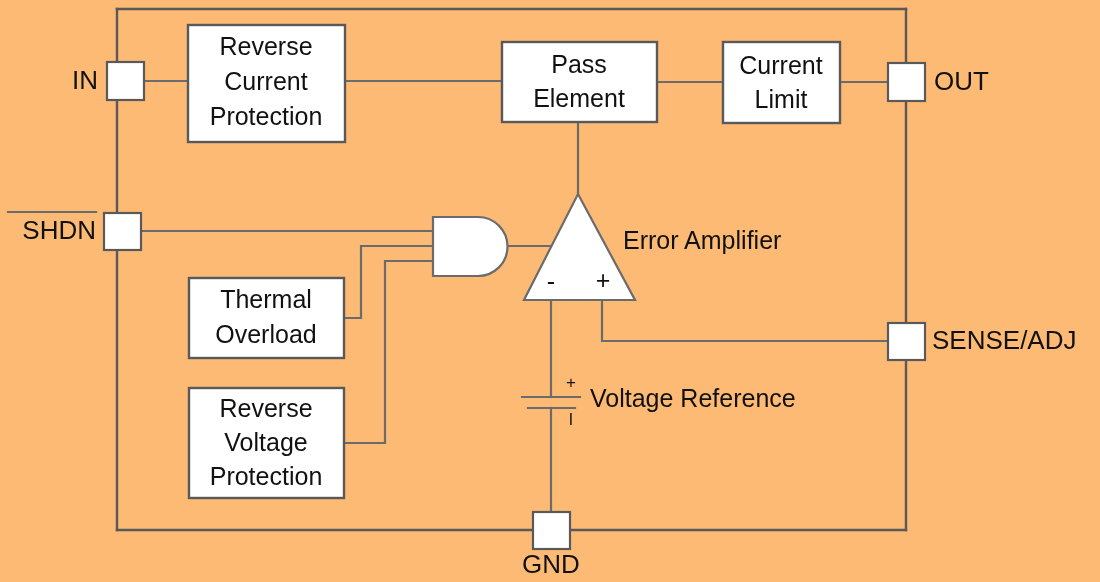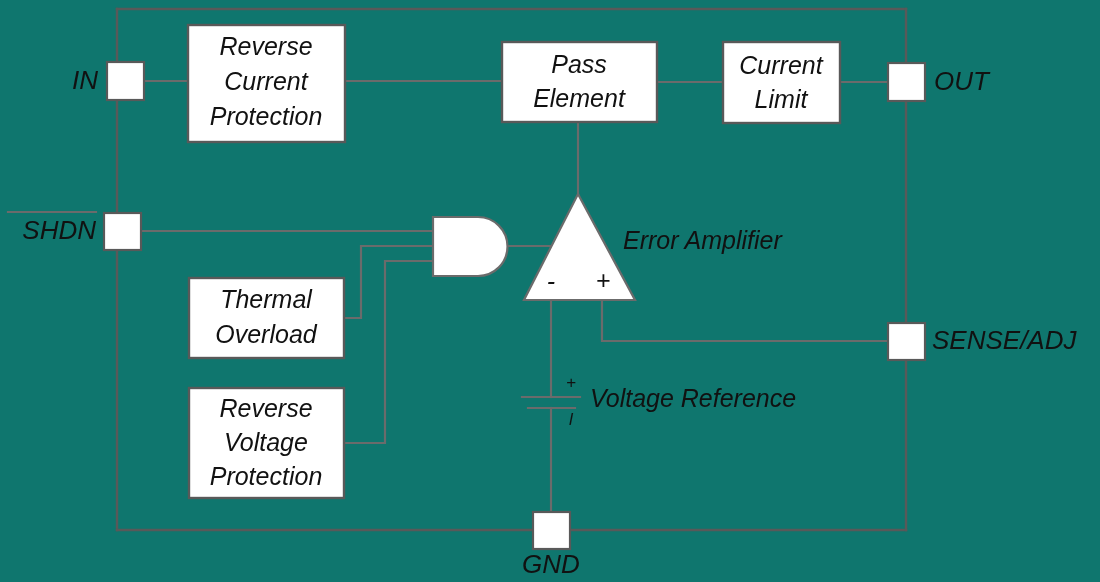--- a/index.html
+++ b/index.html
@@ -7,23 +7,22 @@
     padding: 0;
     background: #ffffff;
   }
   body {
     font-family: "Liberation Sans", sans-serif;
   }
   #diagram-root {
     position: relative;
     width: 1100px;
     height: 582px;
-    background: #0f766e;
+    background: #fdba74;
     overflow: hidden;
-    font-style: italic;
   }
   svg#schematic {
     position: absolute;
     left: 0;
     top: 0;
     width: 1100px;
     height: 582px;
   }
   .wire {
     stroke: #595959;

